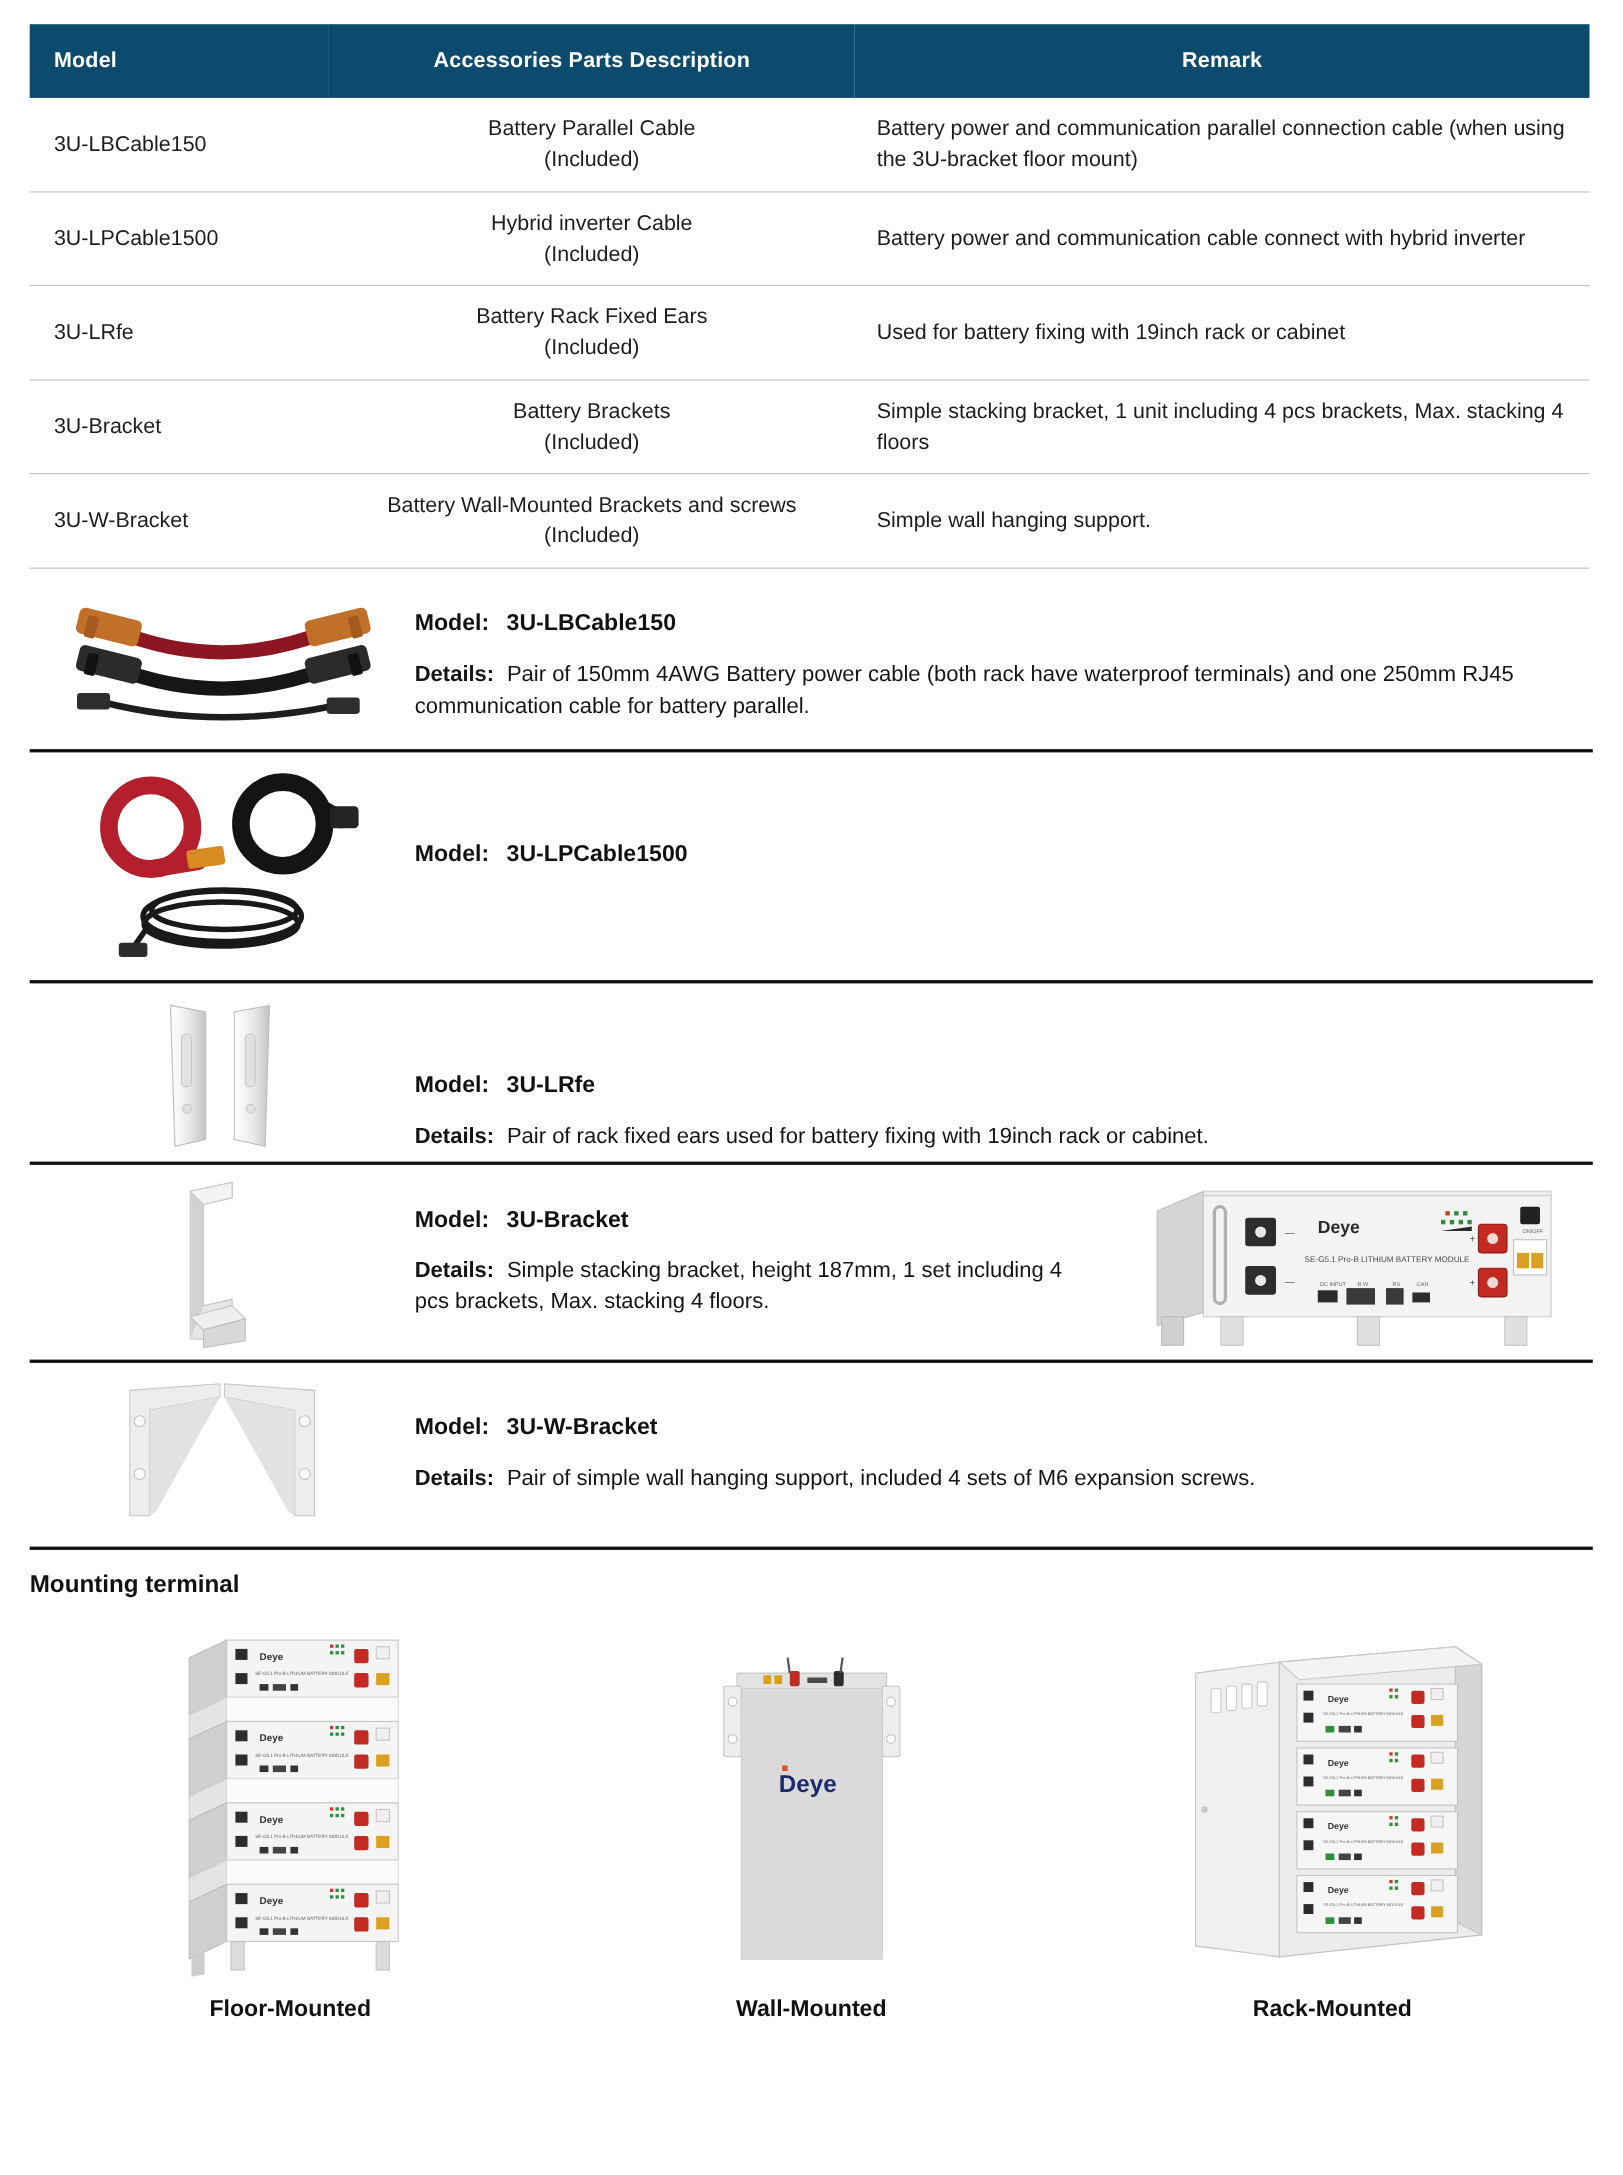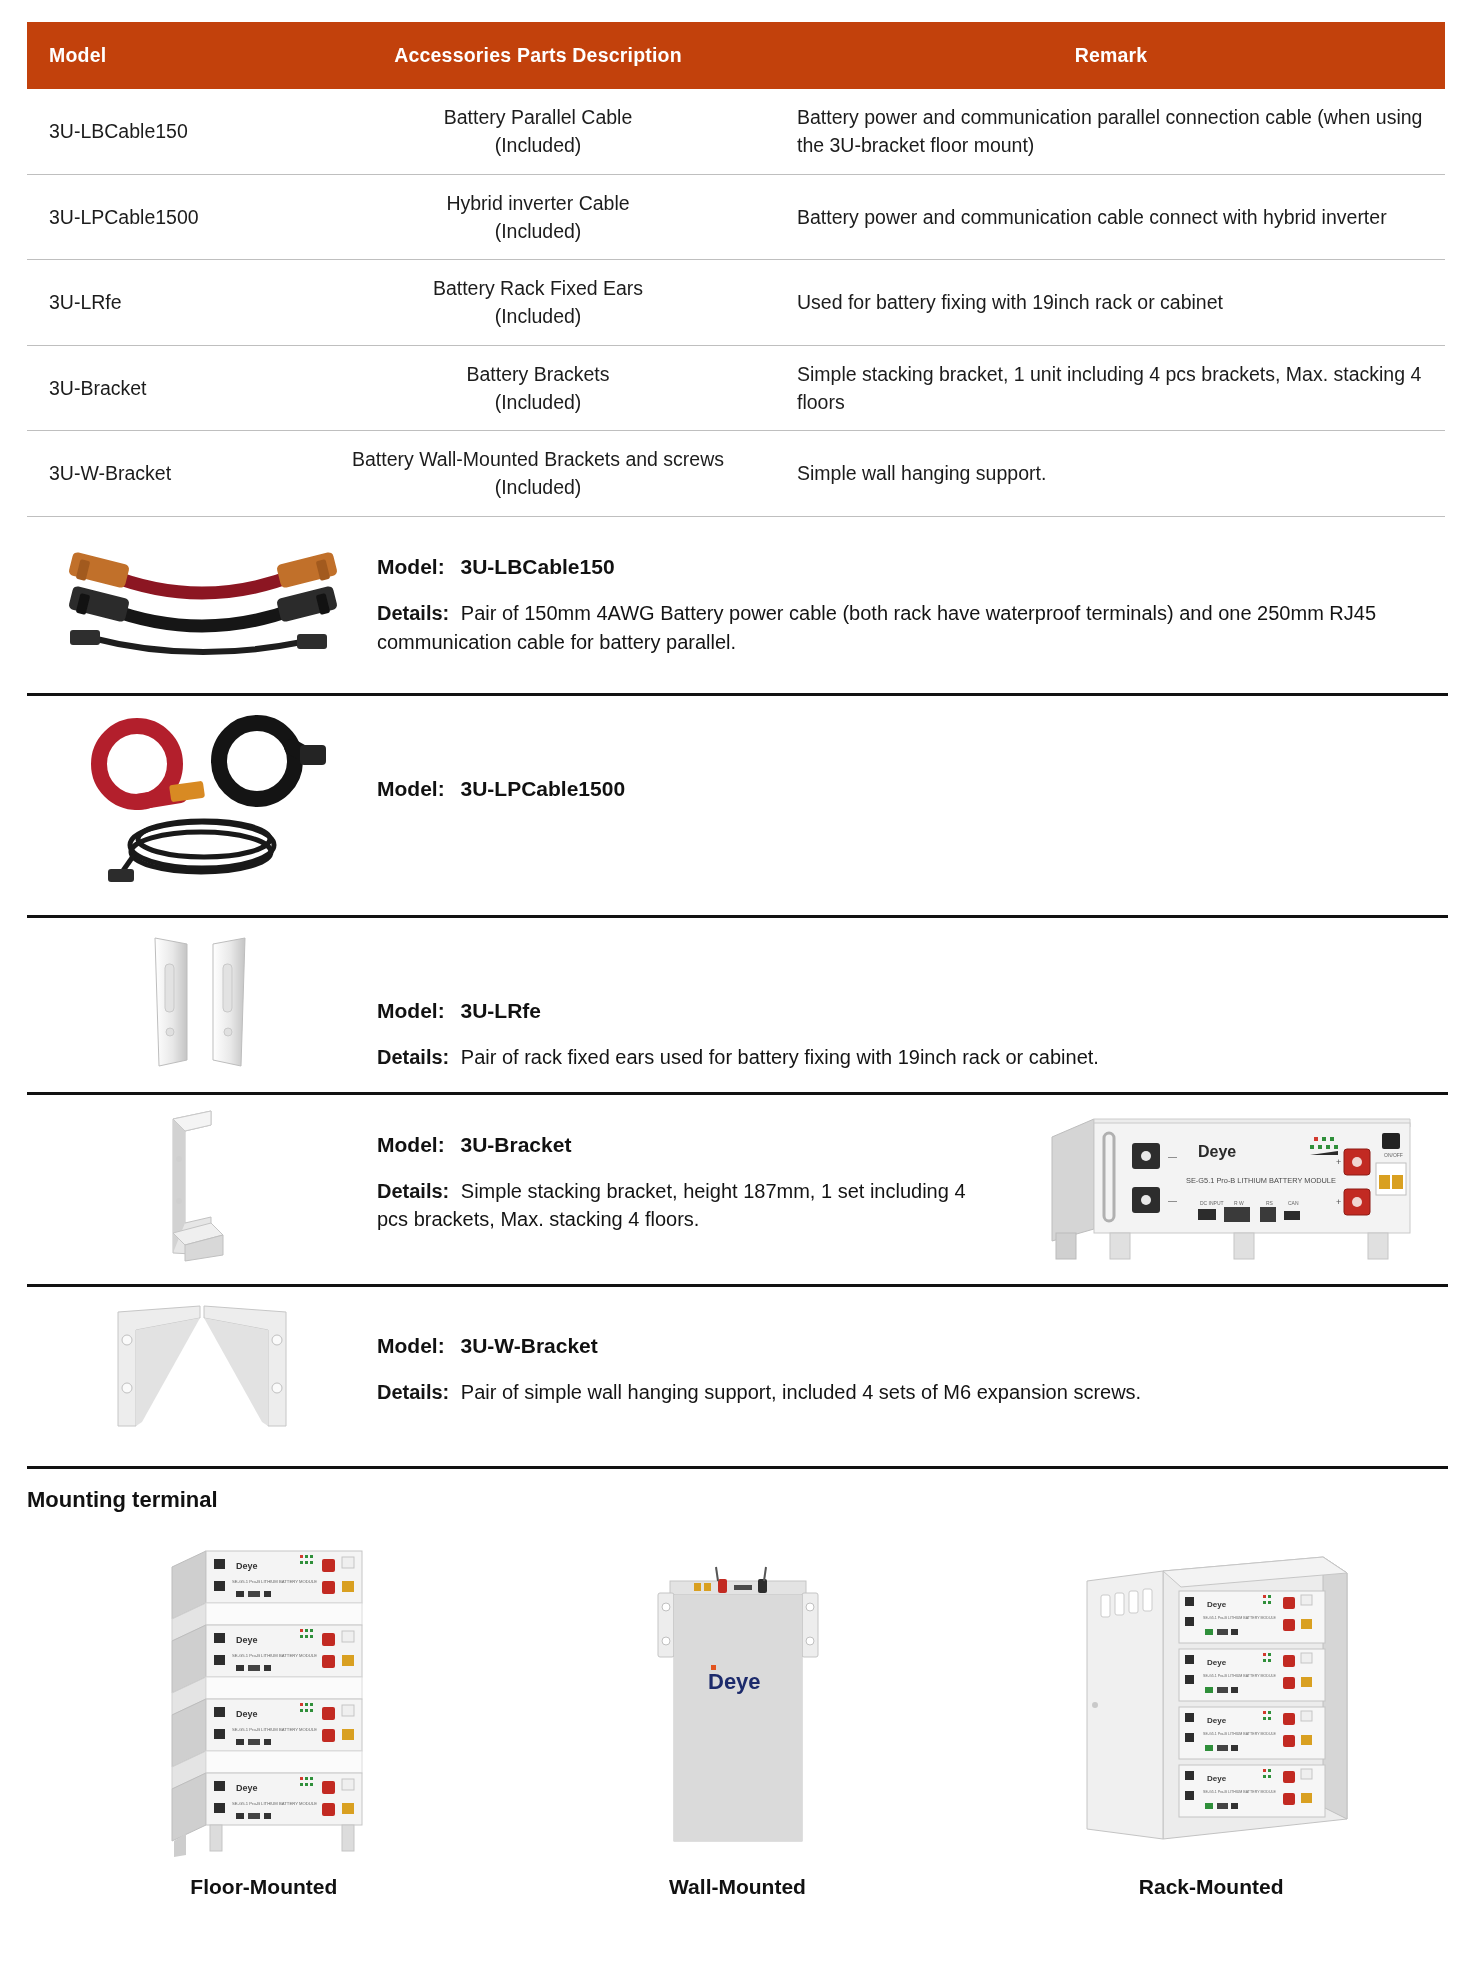--- a/index.html
+++ b/index.html
@@ -11,21 +11,21 @@
     font-family: "Liberation Sans", sans-serif;
     color: #1a1a1a;
     overflow: hidden;
   }
 
   .page { position: relative; width: 1475px; height: 1977px; padding: 0; }
 
   
   .spec-table { width: 1418px; margin: 22px 0 0 27px; border-collapse: collapse; table-layout: fixed; }
   .spec-table thead th {
-    background: #c2410c; color: #ffffff; font-size: 19.5px; font-weight: bold;
+    background: #0c4a6e; color: #ffffff; font-size: 19.5px; font-weight: bold;
     padding: 22px 0 22px 0; letter-spacing: .2px;
   }
   .th-model { width: 272px; text-align: left; padding-left: 22px !important; }
   .th-desc  { width: 478px; text-align: center; }
   .th-remark{ width: 668px; text-align: center; }
 
   .spec-table tbody td {
     font-size: 19.5px; line-height: 1.45; color: #1c1c1c;
     padding: 14px 0; vertical-align: middle;
     border-bottom: 1.5px solid #b9b9b9;
@@ -37,21 +37,21 @@
 
   
   .spec-table tbody td:nth-child(1){ border-right: 0; }
   .spec-table { border-spacing: 0; }
   .spec-table tbody td { border-bottom-color: #bfbfbf; }
 
   
   .section {
     position: relative;
     border-top: 3px solid #111;
-    margin: 12px 27px;
+    margin: 0 27px;
     display: flex;
     align-items: center;
     padding: 8px 0;
   }
   .section.first { border-top: none; }
   .sec-img { width: 350px; flex: 0 0 350px; display: flex; align-items: center; justify-content: center; }
   .sec-body { flex: 1 1 auto; padding-right: 10px; }
   .sec-extra { width: 420px; flex: 0 0 420px; display: flex; align-items: center; justify-content: center; }
 
   .model-line { font-size: 21px; font-weight: bold; margin: 0 0 20px 0; color: #111; }

